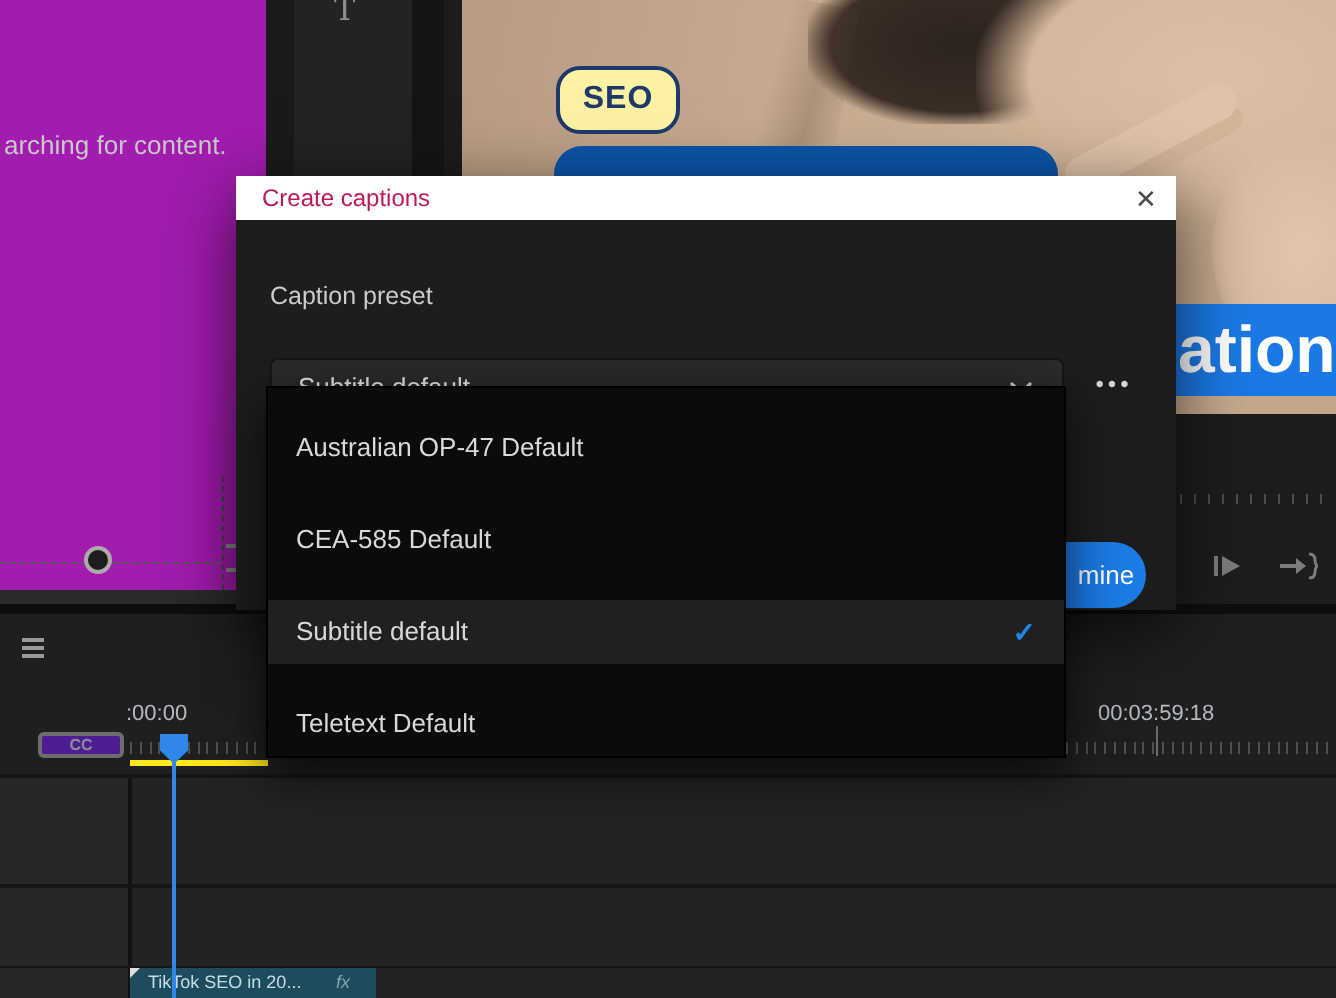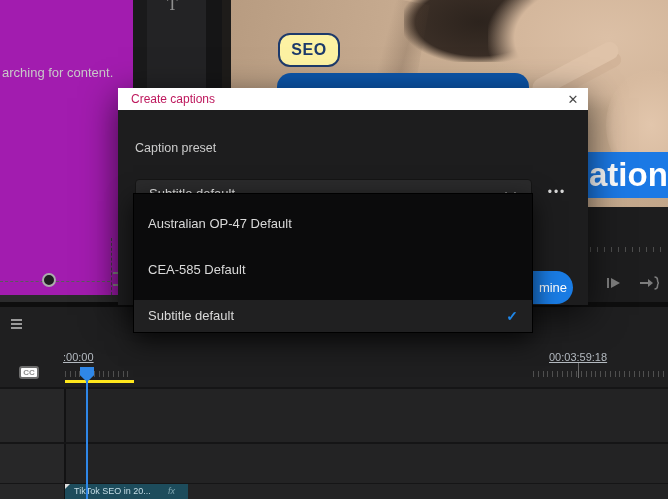--- a/index.html
+++ b/index.html
@@ -54,31 +54,31 @@
   .pm-ruler i { position:absolute; top:0; width:1px; height:5px; background:#4d4d4d; }
   .pm-btn { position:absolute; top:69px; width:20px; height:16px; color:#8a8a8a; }
   .pm-step { left:383px; }
   .pm-extract { left:417px; }
   
   .divider-h { position:absolute; left:0; top:302px; width:668px; height:5px; background:#0e0e0e; }
   
   .timeline { position:absolute; left:0; top:307px; width:668px; height:192px; background:#1f1f20; }
   .tl-menu { position:absolute; left:11px; top:12px; width:11px; }
   .tl-menu b { display:block; height:2px; background:#9a9a9a; margin-bottom:2px; }
-  .tc { position:absolute; top:44px; font-size:11px; color:#b4bac0; white-space:nowrap;text-decoration:underline; }
+  .tc { position:absolute; top:44px; font-size:11px; color:#b4bac0; white-space:nowrap; }
   .tc-start { left:63px; }
   .tc-end { left:549px; }
   .ticks { position:absolute; top:64px; height:8px; }
   .ticks i { position:absolute; top:0; width:1px; height:6px; background:#4f4f4f; }
   .ticks-left { left:65px; width:68px; }
   .ticks-right { left:533px; width:135px; }
   .major-tick { position:absolute; left:578px; top:56px; width:1px; height:15px; background:#6a6a6a; }
   .work-bar { position:absolute; left:65px; top:73px; width:69px; height:3px; background:#ffe71c; }
-  .cc-badge { position:absolute; left:19px; top:59px; width:20px; height:13px;
-    border:2px solid #6d6d6d; border-radius:3px; background:#ffffff;
+  .cc-badge { position:absolute; left:19px; top:59px; width:43px; height:13px;
+    border:2px solid #6d6d6d; border-radius:3px; background:#4c1d95;
     color:#8e8e8e; font-size:8px; font-weight:bold; line-height:9px; text-align:center; }
   .tracks { position:absolute; left:0; top:80px; width:668px; height:112px; background:#232324; }
   .track-head { position:absolute; left:0; top:0; width:64px; height:112px; background:#272728; }
   .track-vdiv { position:absolute; left:64px; top:0; width:2px; height:112px; background:#121213; }
   .sep { position:absolute; left:0; width:668px; background:#151516; }
   .sep1 { top:0; height:2px; }
   .sep2 { top:55px; height:2px; }
   .sep3 { top:96px; height:1px; }
   .clip { position:absolute; left:65px; top:97px; width:123px; height:15px; background:#1d4c5c;
     color:#c5dde6; font-size:9px; line-height:15px; padding-left:9px; white-space:nowrap; overflow:hidden; }
@@ -280,15 +280,18 @@
     <div class="preset-item">
       <span class="lbl">Australian OP-47 Default</span>
     </div>
     <div class="preset-item">
       <span class="lbl">CEA-585 Default</span>
     </div>
     <div class="preset-item selected">
       <span class="lbl">Subtitle default</span>
       <span class="check">✓</span>
     </div>
+    <div class="preset-item">
+      <span class="lbl">Teletext Default</span>
+    </div>
   </div>
 
 </div>
 
 </body></html>

